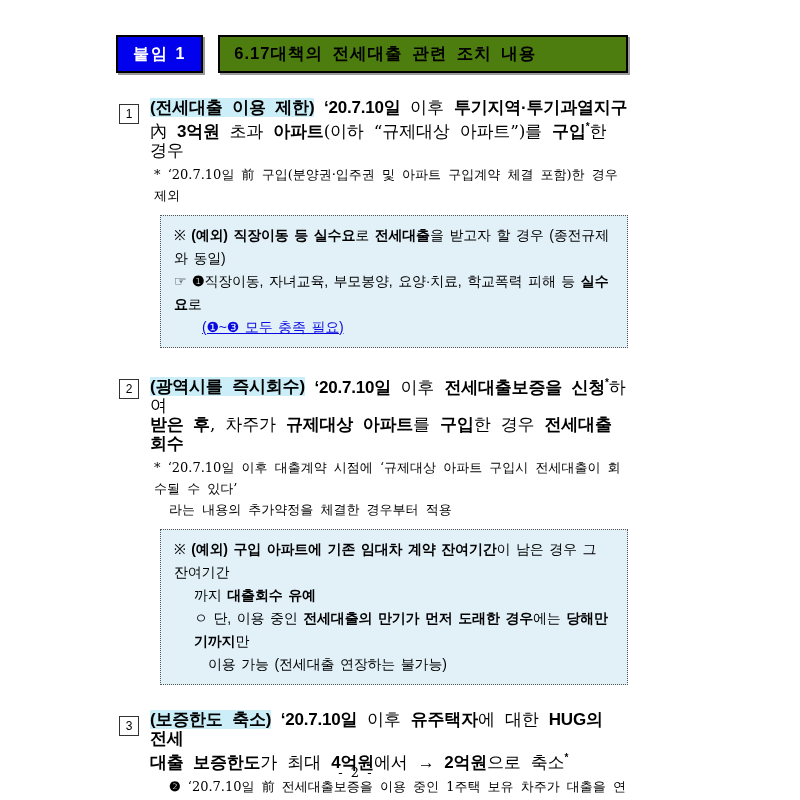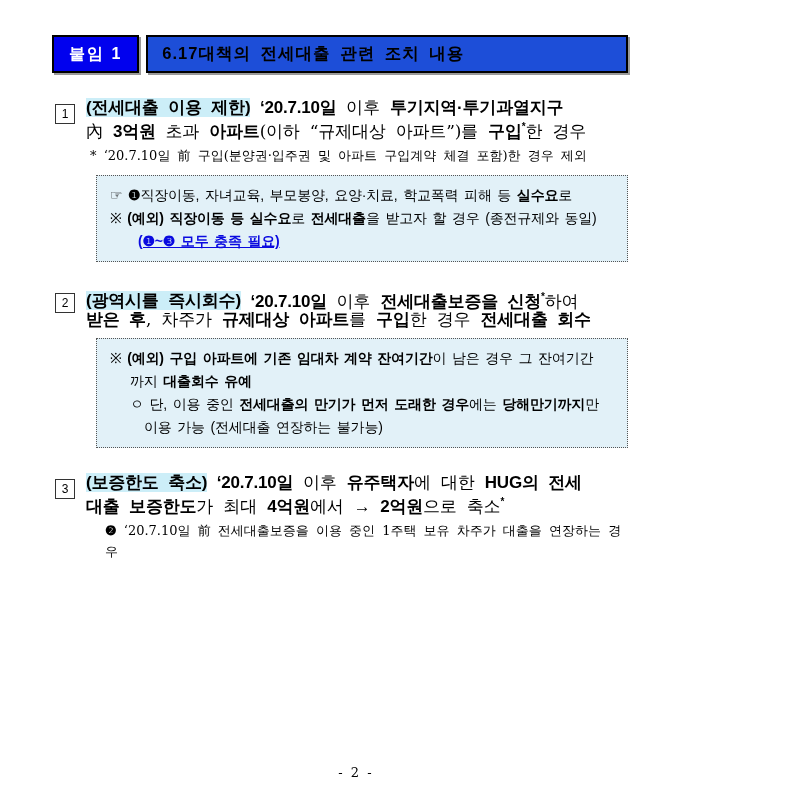--- a/index.html
+++ b/index.html
@@ -1,33 +1,33 @@
 <!DOCTYPE html>
 <html style="--badge-bg: #0101ee; --highlight: #cceef8; --exc-bg: #e2f1f8; --exc-border: #555555; --link-blue: #0a0ae0;"><head>
 <meta charset="utf-8">
 <style>
   html,body{margin:0;padding:0;background:#fff;}
   .page{
     width:712px;height:800px;position:relative;background:#ffffff;
-    box-sizing:border-box;padding:35px 84px 0 52px;
+    box-sizing:border-box;padding:35px 84px 0 116px;
     font-family:"Liberation Sans",sans-serif;color:#000;
     overflow:hidden;
   }
   
   .header{display:flex;align-items:stretch;gap:7px;}
   .badge{
     background:var(--badge-bg,#0101ee);color:#fff;border:2px solid #000;
     font-weight:bold;font-size:16px;letter-spacing:2px;
     display:flex;align-items:center;justify-content:center;
     padding:6px 15px;box-shadow:2px 2px 0 #9a9a9a;
   }
   .title-box{
-    flex:1;border:2px solid #000;background:#1d4ed8;box-shadow:2px 2px 0 #9a9a9a;
+    flex:1;border:2px solid #000;background:#4d7c0f;box-shadow:2px 2px 0 #9a9a9a;
     display:flex;align-items:center;padding:6px 14px;
-    font-weight:bold;font-size:16.5px;letter-spacing:1px;word-spacing:4px;
+    font-weight:bold;font-size:16.5px;letter-spacing:1px;word-spacing:4px;margin-left:8px;
   }
   
   .sec{display:flex;margin-top:25px;}
   .marker-box{
     width:18px;height:18px;border:1.5px solid #333;flex:0 0 auto;
     display:flex;align-items:center;justify-content:center;
     font-size:12px;font-weight:normal;margin:6px 11px 0 3px;background:#fff;
   }
   .sec-body{flex:1;min-width:0;}
   .h{font-size:17px;line-height:19px;word-spacing:5px;letter-spacing:-0.2px;}
@@ -46,21 +46,21 @@
   .excbox{
     background:var(--exc-bg,#e2f1f8);
     border:1px dotted var(--exc-border,#555);
     margin:9px 0 0 10px;padding:8px 13px;
     font-size:14px;line-height:23px;word-spacing:2px;letter-spacing:-0.2px;
   }
   .xind{padding-left:28px;}
   .xind2{padding-left:20px;}
   .xind3{padding-left:34px;}
   .bluelink{
-    color:var(--link-blue,#0a0ae0);font-weight:bold;text-decoration:underline;
+    color:var(--link-blue,#0a0ae0);font-weight:normal;text-decoration:underline;
   }
   .footer{
     position:absolute;bottom:20px;left:0;width:100%;text-align:center;
     font-family:"DejaVu Serif","Liberation Serif",serif;font-size:13px;letter-spacing:2px;
   }
 </style>
 </head>
 <body>
 
 <div class="page">
@@ -73,38 +73,42 @@
   <div class="sec">
     <div class="marker-box">1</div>
     <div class="sec-body">
       <div class="h">
         <span class="b hl">(전세대출 이용 제한)</span><span class="b"> ‘20.7.10일 </span><span class="r">이후 </span><span class="b">투기지역·투기과열지구 </span><br>
         <span class="r">內 </span><span class="b">3억원 </span><span class="r">초과 </span><span class="b">아파트</span><span class="r">(이하 “규제대상 아파트”)를 </span><span class="b">구입</span><span class="sup">*</span><span class="r">한 경우 </span><br>
       </div>
       <div class="note">* ‘20.7.10일 前 구입(분양권·입주권 및 아파트 구입계약 체결 포함)한 경우 제외</div>
       <div class="excbox">
         <div>
-          <span>☞ </span><span class="b">❶</span><span>직장이동, 자녀교육, 부모봉양, 요양·치료, 학교폭력 피해 등 </span><span class="b">실수요</span><span>로</span>
+          <span>※ </span><span class="b">(예외) 직장이동 등 실수요</span><span>로 </span><span class="b">전세대출</span><span>을 받고자 할 경우 (종전규제와 동일)</span>
         </div>
         <div>
-          <span>※ </span><span class="b">(예외) 직장이동 등 실수요</span><span>로 </span><span class="b">전세대출</span><span>을 받고자 할 경우 (종전규제와 동일)</span>
+          <span>☞ </span><span class="b">❶</span><span>직장이동, 자녀교육, 부모봉양, 요양·치료, 학교폭력 피해 등 </span><span class="b">실수요</span><span>로</span>
         </div>
         <div class="xind">
           <span class="bluelink">(❶~❸ 모두 충족 필요)</span>
         </div>
       </div>
     </div>
   </div>
 
   <div class="sec">
     <div class="marker-box">2</div>
     <div class="sec-body">
       <div class="h">
         <span class="b hl">(광역시를 즉시회수)</span><span class="b"> ‘20.7.10일 </span><span class="r">이후 </span><span class="b">전세대출보증을 신청</span><span class="sup">*</span><span class="r">하여 </span><br>
         <span class="b">받은 후</span><span class="r">, 차주가 </span><span class="b">규제대상 아파트</span><span class="r">를 </span><span class="b">구입</span><span class="r">한 경우 </span><span class="b">전세대출 회수</span>
+      </div>
+      <div class="note">
+        <div>* ‘20.7.10일 이후 대출계약 시점에 ‘규제대상 아파트 구입시 전세대출이 회수될 수 있다’</div>
+        <div class="nind">라는 내용의 추가약정을 체결한 경우부터 적용</div>
       </div>
       <div class="excbox">
         <div>
           <span>※ </span><span class="b">(예외) 구입 아파트에 기존 임대차 계약 잔여기간</span><span>이 남은 경우 그 잔여기간</span>
         </div>
         <div class="xind2">
           <span>까지 </span><span class="b">대출회수 유예</span>
         </div>
         <div class="xind2">
           <span>ㅇ 단, 이용 중인 </span><span class="b">전세대출의 만기가 먼저 도래한 경우</span><span>에는 </span><span class="b">당해만기까지</span><span>만</span>

